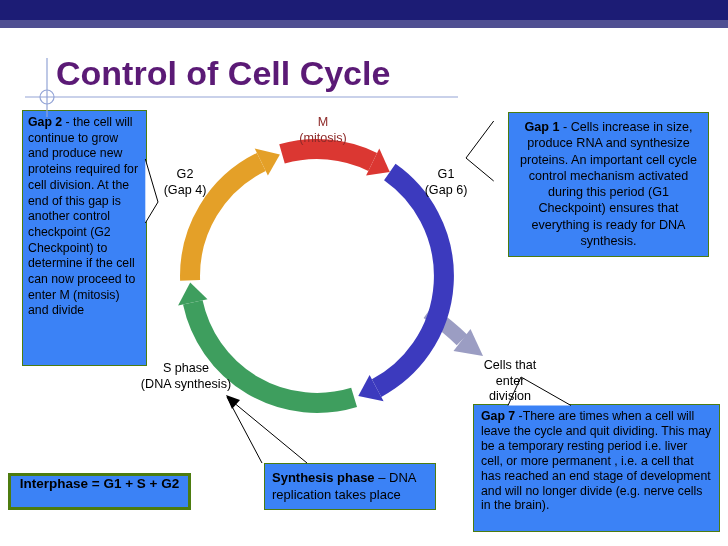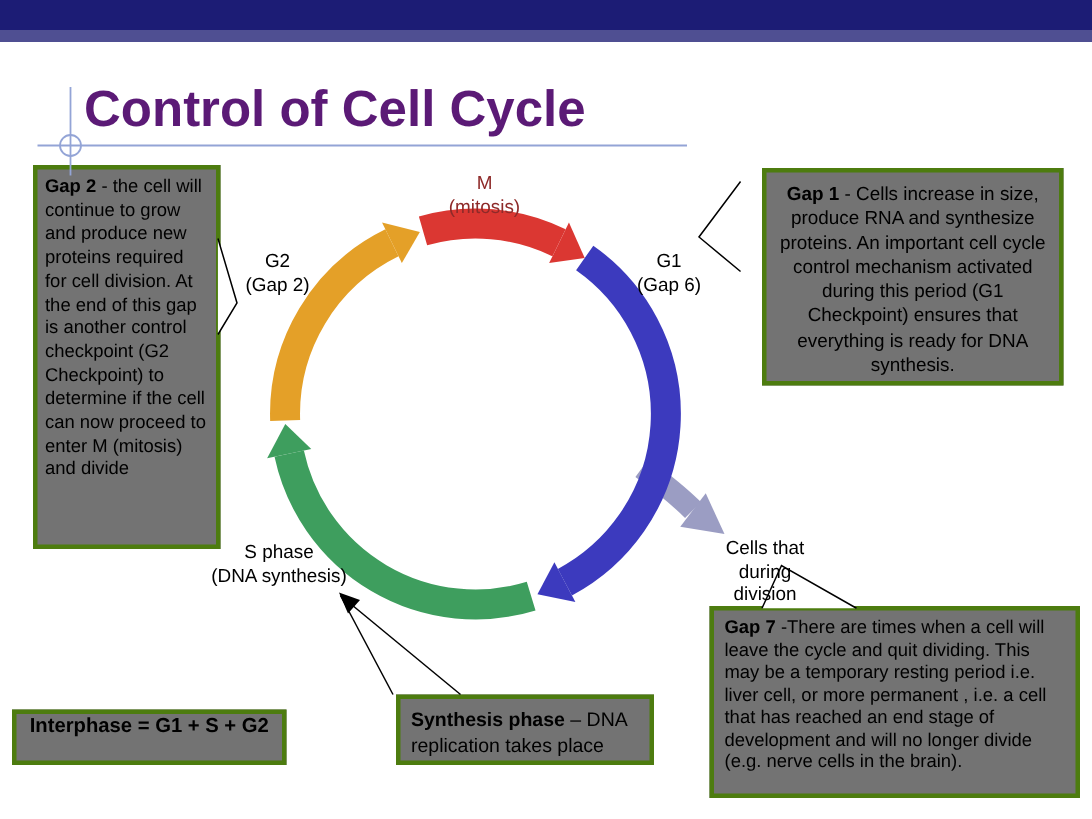--- a/index.html
+++ b/index.html
@@ -8,21 +8,21 @@
     font-family:"Liberation Sans",sans-serif;color:#000;
   }
   .bar-main{position:absolute;left:0;top:0;width:728px;height:20px;background:#1C1C75;}
   .bar-accent{position:absolute;left:0;top:20px;width:728px;height:8px;background:#4F4F92;}
   .title{
     position:absolute;left:56px;top:54px;width:600px;
     font-size:34px;font-weight:bold;color:#5B1A76;letter-spacing:0px;
   }
   .diagram-svg{position:absolute;left:0;top:0;width:728px;height:546px;pointer-events:none;z-index:5;}
   .callout-box{
-    position:absolute;background:#737373;border:3px solid #4d7c0f;box-sizing:border-box;
+    position:absolute;background:#3b82f6;border:1px solid #4d7c0f;box-sizing:border-box;
     font-size:12.3px;z-index:2;
   }
   .box-gap2{left:22px;top:110px;width:125px;height:256px;padding:4px 5px;line-height:15.7px;}
   .box-gap1{left:508px;top:112px;width:201px;height:145px;padding:6px 7px;line-height:16.3px;font-size:12.6px;text-align:center;}
   .box-gap0{left:473px;top:404px;width:247px;height:128px;padding:4px 7px;line-height:14.9px;}
   .box-synth{left:233px;top:463px;width:172px;height:47px;padding:5px 7px;line-height:17px;font-size:13px;margin-left:31px;}
   .box-interphase{
     left:8px;top:473px;width:183px;height:37px;border-width:3px;
     display:flex;align-items:flex-start;justify-content:center;
     font-size:13.5px;font-weight:bold;z-index:2;
@@ -64,33 +64,33 @@
   <div class="callout-box box-interphase">
     <span>Interphase = G1 + S + G2</span>
   </div>
 
   <div class="phase-label label-m">
     <div>M</div>
     <div>(mitosis)</div>
   </div>
   <div class="phase-label label-g2">
     <div>G2</div>
-    <div>(Gap 2)</div>
+    <div>(Gap 4)</div>
   </div>
   <div class="phase-label label-g1">
     <div>G1</div>
     <div>(Gap 6)</div>
   </div>
   <div class="phase-label label-s">
     <div>S phase</div>
     <div>(DNA synthesis)</div>
   </div>
   <div class="phase-label label-cells">
     <div>Cells that</div>
-    <div>during</div>
+    <div>enter</div>
     <div>division</div>
   </div>
 
   <svg class="diagram-svg" viewBox="0 0 728 546">
 
     <g stroke="#93A4D6" stroke-width="1.2" fill="none">
       <line x1="25" y1="97" x2="458" y2="97"></line>
       <line x1="47" y1="58" x2="47" y2="117"></line>
       <circle cx="47" cy="97" r="7"></circle>
     </g>

